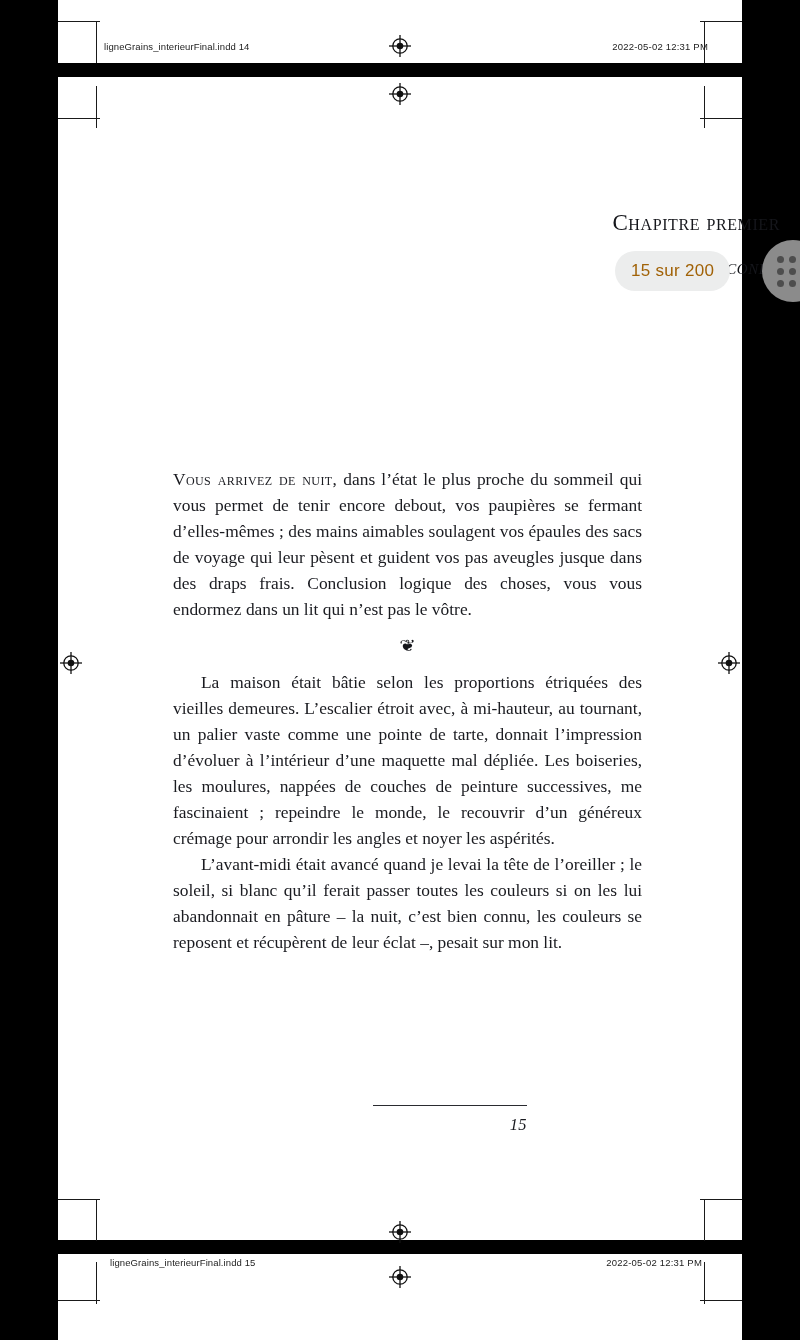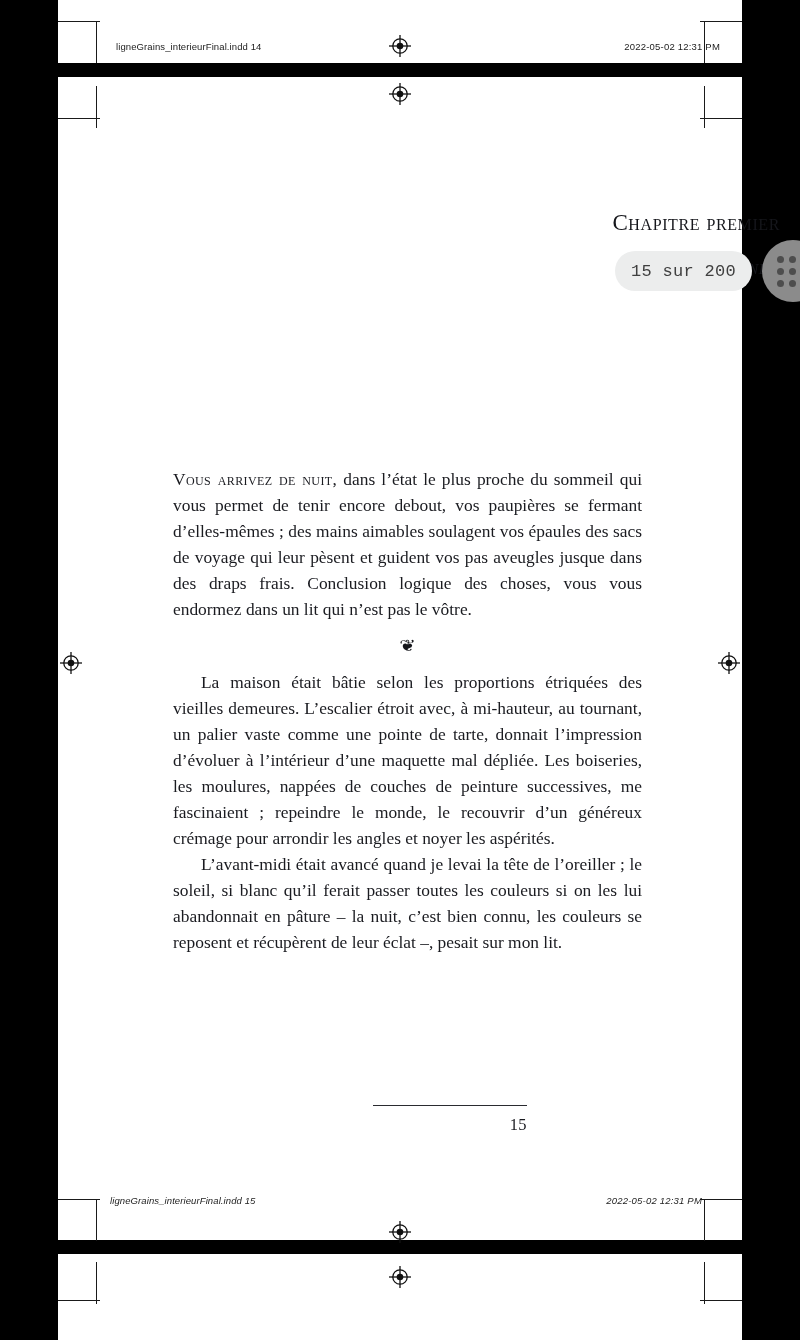--- a/index.html
+++ b/index.html
@@ -129,36 +129,37 @@
   .folio-rule {
     width: 154px;
     height: 1px;
     background: #2a2b30;
     margin-bottom: 9px;
   }
   .folio-num {
     font-size: 16.5px;
     color: #1a1b20;
     letter-spacing: 0.4px;
+    font-style: italic;
   }
 
   
   .page-pill {
     position: absolute;
     left: 615px;
     top: 251px;
     height: 40px;
     padding: 0 16px;
     display: flex;
     align-items: center;
     background: #eceded;
     border-radius: 20px;
-    font-family: Liberation Mono, monospace;
+    font-family: Liberation Sans, sans-serif;
     font-size: 17px;
-    color: #404040;
+    color: #a16207;
     letter-spacing: 0.3px;
     z-index: 40;
   }
 
   .drag-handle {
     position: absolute;
     left: 762px;
     top: 240px;
     width: 62px;
     height: 62px;
@@ -189,21 +190,21 @@
 
 <div class="sheet sheet-prev"></div>
 <div class="sheet sheet-main"></div>
 <div class="sheet sheet-next"></div>
 
 <div class="crop-v" style="left:96px;  top:21px;"></div>
 <div class="crop-v" style="left:704px; top:21px;"></div>
 <div class="crop-h" style="left:58px;  top:21px;"></div>
 <div class="crop-h" style="left:700px; top:21px;"></div>
 
-<div class="slug" style="left:64px; top:36px;padding-left:12px;">
+<div class="slug" style="left:52px; top:36px;padding-left:12px;">
   <span class="slug-file">ligneGrains_interieurFinal.indd  14</span>
   <span class="slug-date">2022-05-02   12:31 PM</span>
 </div>
 <div class="reg" style="left:389px; top:35px;">
   <svg width="22" height="22" viewBox="0 0 22 22">
     <circle cx="11" cy="11" r="7.2" fill="none" stroke="#111" stroke-width="1.3"></circle>
     <circle cx="11" cy="11" r="3.3" fill="#111"></circle>
     <line x1="11" y1="0" x2="11" y2="22" stroke="#111" stroke-width="1.3"></line>
     <line x1="0" y1="11" x2="22" y2="11" stroke="#111" stroke-width="1.3"></line>
   </svg>
@@ -260,21 +261,21 @@
     <div class="folio-num">15</div>
   </div>
 
 </div>
 
 <div class="crop-h" style="left:58px;  top:1199px;"></div>
 <div class="crop-h" style="left:700px; top:1199px;"></div>
 <div class="crop-v" style="left:96px;  top:1199px;"></div>
 <div class="crop-v" style="left:704px; top:1199px;"></div>
 
-<div class="slug" style="left:58px; top:1190px;font-style:italic;">
+<div class="slug" style="left:58px; top:1252px;">
   <span class="slug-file">ligneGrains_interieurFinal.indd  15</span>
   <span class="slug-date">2022-05-02   12:31 PM</span>
 </div>
 <div class="reg" style="left:389px; top:1221px;">
   <svg width="22" height="22" viewBox="0 0 22 22">
     <circle cx="11" cy="11" r="7.2" fill="none" stroke="#111" stroke-width="1.3"></circle>
     <circle cx="11" cy="11" r="3.3" fill="#111"></circle>
     <line x1="11" y1="0" x2="11" y2="22" stroke="#111" stroke-width="1.3"></line>
     <line x1="0" y1="11" x2="22" y2="11" stroke="#111" stroke-width="1.3"></line>
   </svg>

